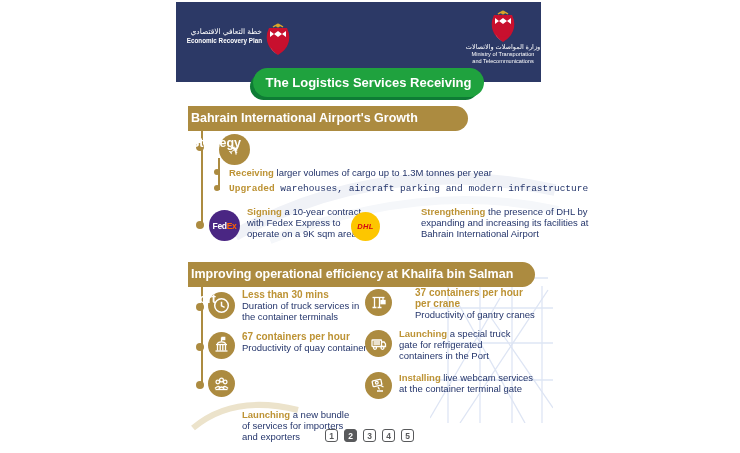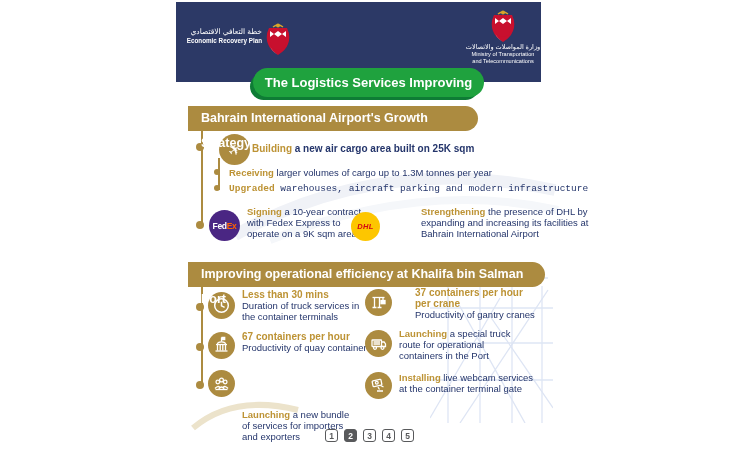--- a/index.html
+++ b/index.html
@@ -19,21 +19,21 @@
   .min-ar{font-size:6.5px;line-height:8px;}
   .min-en{font-size:5.6px;line-height:6.5px;}
 
   
   #pill{left:253px;top:68px;width:231px;height:29px;background:#1fa23e;border-radius:15px;
         box-shadow:-4px 4px 0 -1px #0e7c35;color:#fff;font-size:13px;font-weight:bold;
         text-align:center;line-height:29px;z-index:5;}
 
   
   .banner{height:25px;background:#ac8b40;border-radius:0 13px 13px 0;color:#fff;
-          font-size:12.5px;font-weight:bold;line-height:25px;padding-left:13px;z-index:3;}
+          font-size:12.5px;font-weight:bold;line-height:25px;padding-left:3px;z-index:3;}
   #banner1{left:188px;top:106px;width:277px;}
   #banner2{left:188px;top:262px;width:344px;}
 
   
   .tline{width:2px;background:#ac8b40;}
   #line1{left:201px;top:130px;height:96px;}
   #subline{left:218px;top:158px;height:32px;width:1.5px;}
   #line2{left:201px;top:286px;height:99px;}
   .dot{background:#ac8b40;border-radius:50%;}
   .dot8{width:8px;height:8px;}
@@ -113,33 +113,30 @@
       <circle cx="12" cy="3.5" r="2" fill="#d9a629"></circle>
       <path d="M7,5 Q12,1 17,5" stroke="#d9a629" stroke-width="1.4" fill="none"></path>
     </svg>
     <div class="abs min-text">
       <div class="min-ar">وزارة المواصلات والاتصالات</div>
       <div class="min-en">Ministry of Transportation</div>
       <div class="min-en">and Telecommunications</div>
     </div>
   </div>
 
-  <div class="abs" id="pill">The Logistics Services Improving</div>
+  <div class="abs" id="pill">The Logistics Services Receiving</div>
 
   <div class="abs banner" id="banner1">Bahrain International Airport's Growth Strategy</div>
 
   <div class="abs tline" id="line1"></div>
   <div class="abs tline" id="subline"></div>
 
   <div class="abs dot dot8" style="left:196px;top:143px;"></div>
   <div class="abs gcircle c31" style="left:219px;top:134px;">
     <span id="plane-glyph">✈</span>
-  </div>
-  <div class="abs boldline" style="left:252px;top:143px;">
-    <span class="h">Building</span><span class="navy"> a new air cargo area built on 25K sqm</span>
   </div>
 
   <div class="abs dot dot6" style="left:214px;top:169px;"></div>
   <div class="abs bodyline" style="left:229px;top:167px;">
     <span class="h">Receiving</span><span class="navy"> larger volumes of cargo up to 1.3M tonnes per year</span>
   </div>
 
   <div class="abs dot dot6" style="left:214px;top:185px;"></div>
   <div class="abs bodyline" style="left:229px;top:183px;font-family:Liberation Mono, monospace;">
     <span class="h">Upgraded</span><span class="navy"> warehouses, aircraft parking and modern infrastructure</span>
@@ -241,21 +238,21 @@
       <rect x="7" y="10" width="9.5" height="6.5" rx="0.5"></rect>
       <path d="M16.5,12 h2.6 l1.4,2 v2.5 h-4"></path>
       <path d="M8.5,12 h6.5 M8.5,14 h6.5"></path>
       <circle cx="10" cy="17.8" r="1.5"></circle>
           <circle cx="17.5" cy="17.8" r="1.5"></circle>
         </g>
       </svg>
   </div>
   <div class="abs tblock" style="left:399px;top:328px;">
     <div class="bodyline"><span class="h">Launching</span><span class="navy"> a special truck</span></div>
-    <div class="bodyline"><span class="h"></span><span class="navy">route for operational</span></div>
+    <div class="bodyline"><span class="h"></span><span class="navy">gate for refrigerated</span></div>
     <div class="bodyline"><span class="h"></span><span class="navy">containers in the Port</span></div>
   </div>
 
   <div class="abs gcircle c27" style="left:365px;top:372px;">
     <svg width="27" height="27" viewBox="0 0 27 27">
         <g stroke="#fff" stroke-width="1.3" fill="none">
       <rect x="7.5" y="8" width="9" height="6" rx="1" transform="rotate(-12 12 11)"></rect>
       <circle cx="11.8" cy="10.8" r="1.4"></circle>
       <path d="M13,15 l1.5,2.5 M12,19 h6"></path>
       <path d="M15.5,13.5 l3,1.5"></path>

